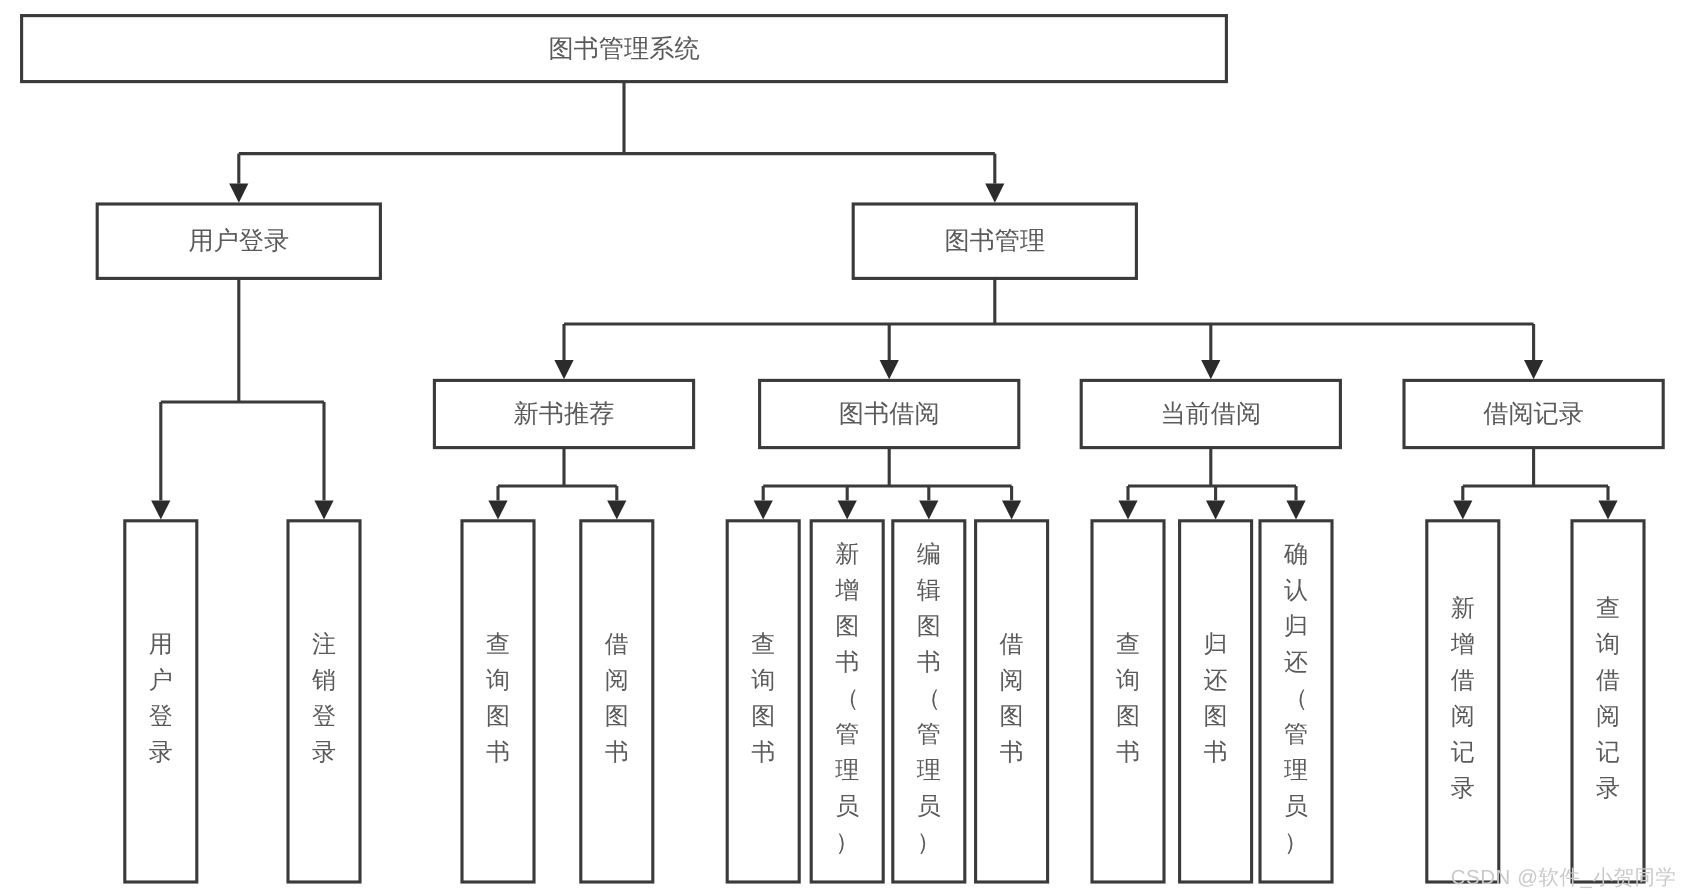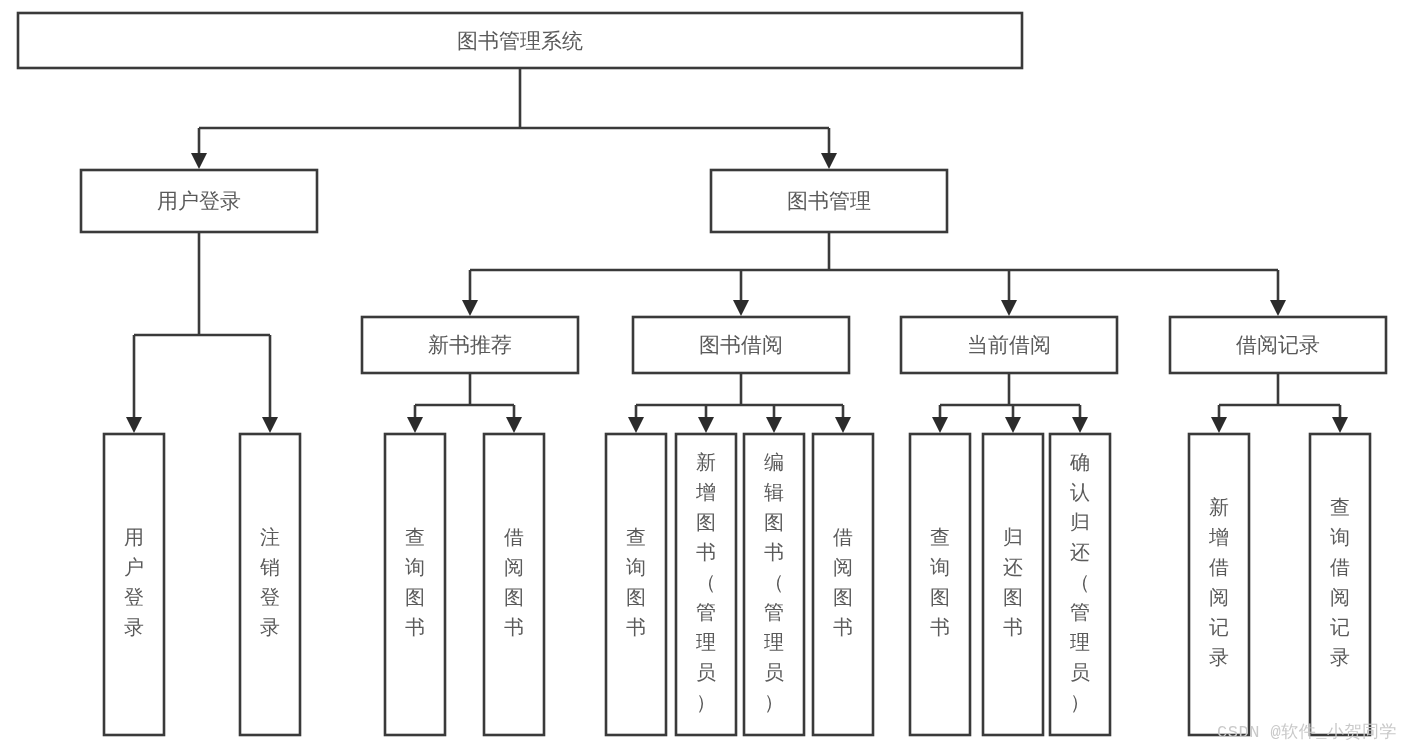--- a/index.html
+++ b/index.html
@@ -53,21 +53,21 @@
     font-family: "DejaVu Sans", "Liberation Sans", sans-serif;
     font-size: 20px;
     text-anchor: middle;
   }
   .watermark {
     position: absolute;
     right: 8px;
     bottom: 4px;
     color: #c9c9c9;
     font-size: 17px;
-    font-family: Liberation Mono, monospace;
+    font-family: Liberation Sans, sans-serif;
     white-space: nowrap;
     letter-spacing: 0.5px;
     user-select: none;
   }
 </style>
 </head>
 <body>
 
 <div id="diagram-root">
   <svg id="tree-svg" viewBox="0 0 1405 747">

